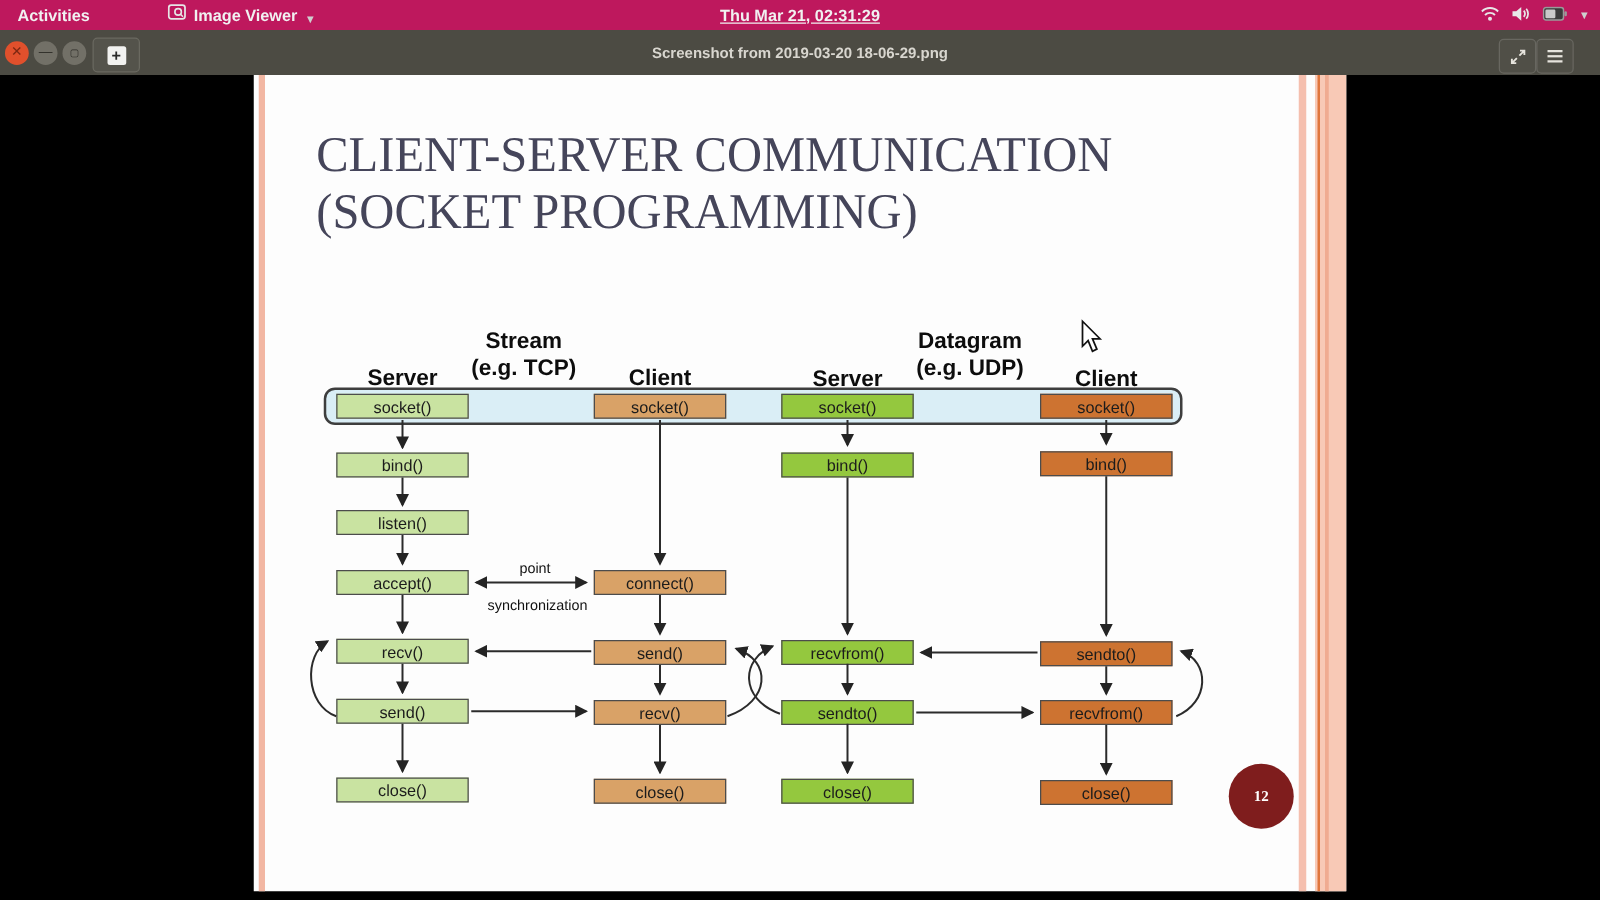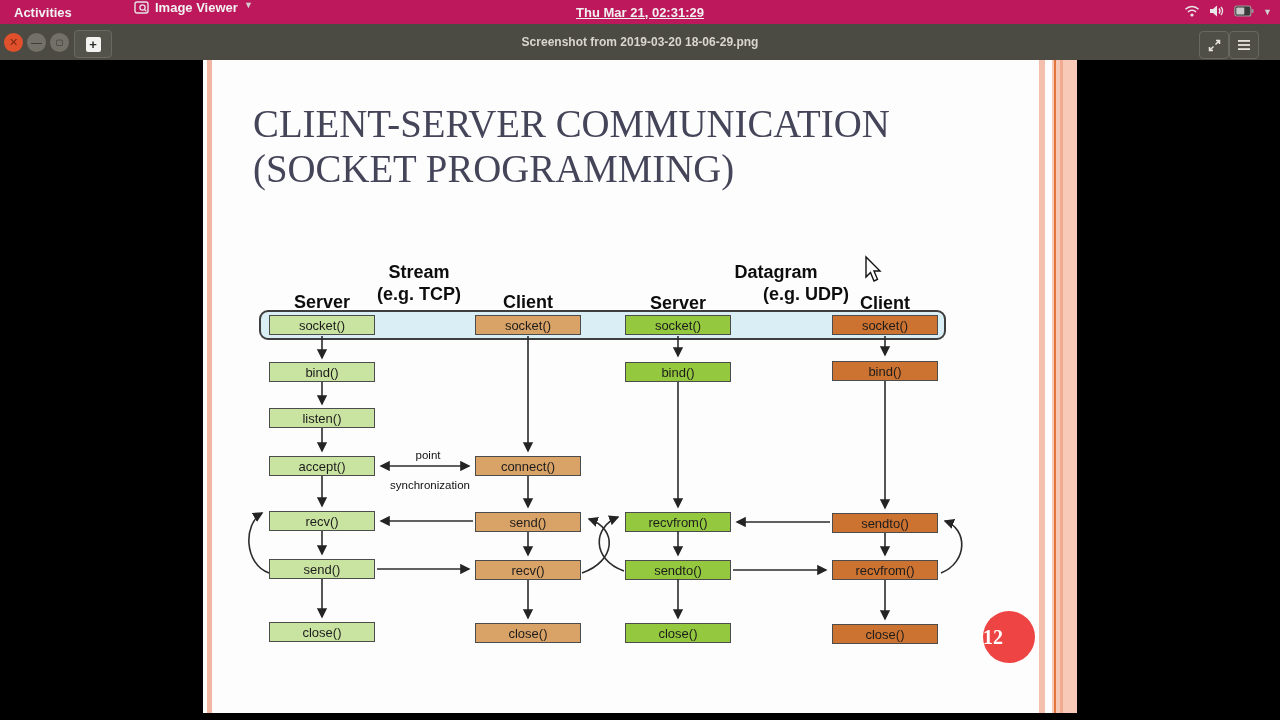--- a/index.html
+++ b/index.html
@@ -3,21 +3,21 @@
 <meta charset="utf-8">
 <style>
   html,body{margin:0;padding:0;background:#000;}
   .screen{position:relative;width:1280px;height:720px;background:#000;overflow:hidden;
           font-family:"Liberation Sans",sans-serif;}
 
   
   .top-bar{position:absolute;left:0;top:0;width:1280px;height:24px;background:#be185d;
            color:#f1f1f1;display:flex;align-items:center;font-size:13px;font-weight:bold;}
   .tb-activities{position:absolute;left:10px;top:0;height:24px;display:flex;align-items:center;padding:0 4px;}
-  .tb-app{position:absolute;left:98px;top:0;height:20px;display:flex;align-items:flex-start;gap:6px;padding-left:36px;}
+  .tb-app{position:absolute;left:98px;top:0;height:20px;display:flex;align-items:flex-end;gap:6px;padding-left:36px;}
   .tb-caret{font-size:9px;color:#cfcfcf;font-weight:normal;}
   .tb-clock{position:absolute;left:0;right:0;top:0;height:24px;display:flex;align-items:center;justify-content:center;text-decoration:underline;}
   .tb-right{position:absolute;right:8px;top:0;height:24px;display:flex;align-items:center;gap:9px;}
 
   
   .title-bar{position:absolute;left:0;top:24px;width:1280px;height:36px;background:#4c4b43;
              border-bottom:1px solid #2c2b26;}
   .wbtn{position:absolute;top:33px;width:19px;height:19px;border-radius:50%;
         display:flex;align-items:center;justify-content:center;font-size:11px;line-height:1;}
   .wbtn.close{left:4px;background:#e1502c;color:#7d2712;}
@@ -54,22 +54,22 @@
   .bx{position:absolute;width:106px;height:20px;border:1.5px solid #4c4c4c;box-sizing:border-box;
       display:flex;align-items:center;justify-content:center;font-size:13px;color:#1c1c1c;}
   .tsrv{background:#c9e3a1;}
   .tcli{background:#d9a267;}
   .usrv{background:#94c83e;}
   .ucli{background:#cd7331;}
 
   .arrow-layer{position:absolute;left:0;top:0;width:1280px;height:720px;pointer-events:none;}
 
   .badge{position:absolute;left:983px;top:611px;width:52px;height:52px;border-radius:50%;
-         background:#ef4444;color:#fff;display:flex;align-items:center;justify-content:flex-start;
-         font-family:"Liberation Serif",serif;font-weight:bold;font-size:20px;}
+         background:#7f1d1d;color:#fff;display:flex;align-items:center;justify-content:center;
+         font-family:"Liberation Serif",serif;font-weight:bold;font-size:12px;}
 </style>
 </head>
 <body>
 
 <div class="screen">
 
   <div class="top-bar">
     <div class="tb-activities">Activities</div>
     <div class="tb-app">
       <span>
@@ -142,21 +142,21 @@
     <div>CLIENT-SERVER COMMUNICATION</div>
     <div>(SOCKET PROGRAMMING)</div>
   </div>
 
   <div class="hdr" style="left:322px;top:292px;">Server</div>
   <div class="hdr" style="left:419px;top:262px;">Stream</div>
   <div class="hdr" style="left:419px;top:284px;">(e.g. TCP)</div>
   <div class="hdr" style="left:528px;top:292px;">Client</div>
   <div class="hdr" style="left:678px;top:293px;">Server</div>
   <div class="hdr" style="left:776px;top:262px;">Datagram</div>
-  <div class="hdr" style="left:806px;top:284px;">(e.g. UDP)</div>
+  <div class="hdr" style="left:776px;top:284px;">(e.g. UDP)</div>
   <div class="hdr" style="left:885px;top:293px;">Client</div>
 
   <div class="sync" style="left:430px;top:435px;margin-top:44px;">synchronization</div>
   <div class="sync" style="left:428px;top:449px;">point</div>
 
   <div class="band"></div>
 
   <div class="bx tsrv" style="left:269px;top:315px;">socket()</div>
   <div class="bx tsrv" style="left:269px;top:362px;">bind()</div>
   <div class="bx tsrv" style="left:269px;top:408px;">listen()</div>

